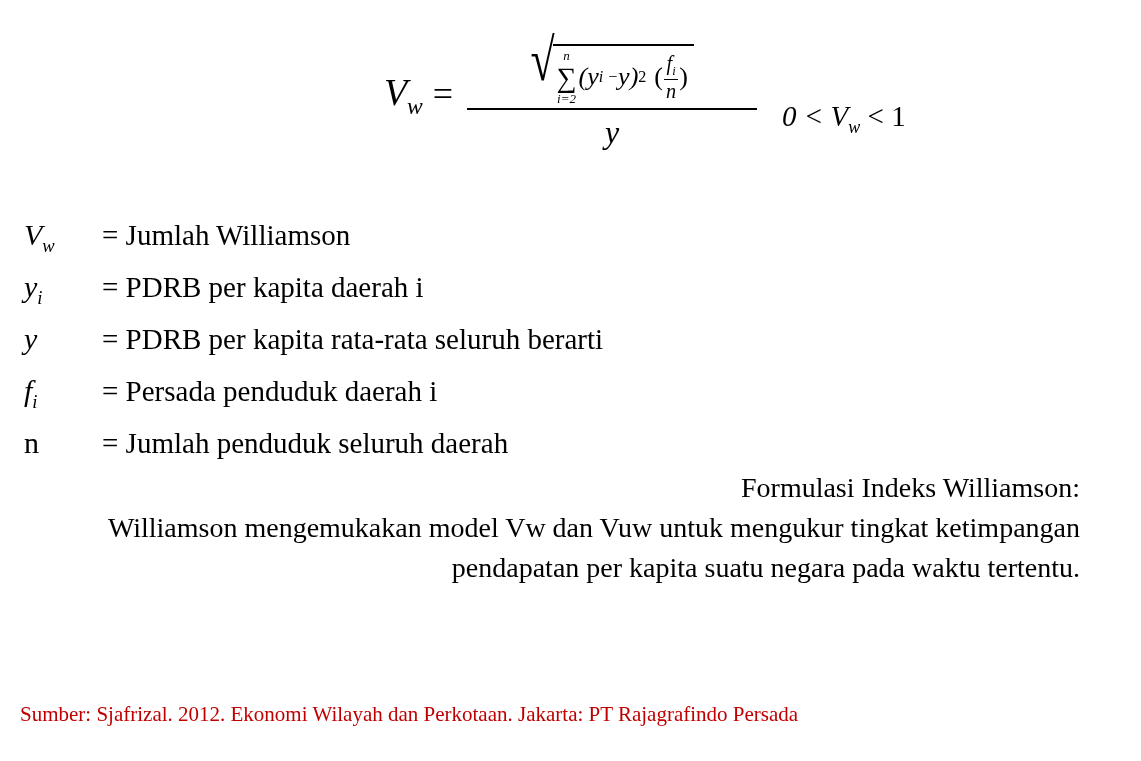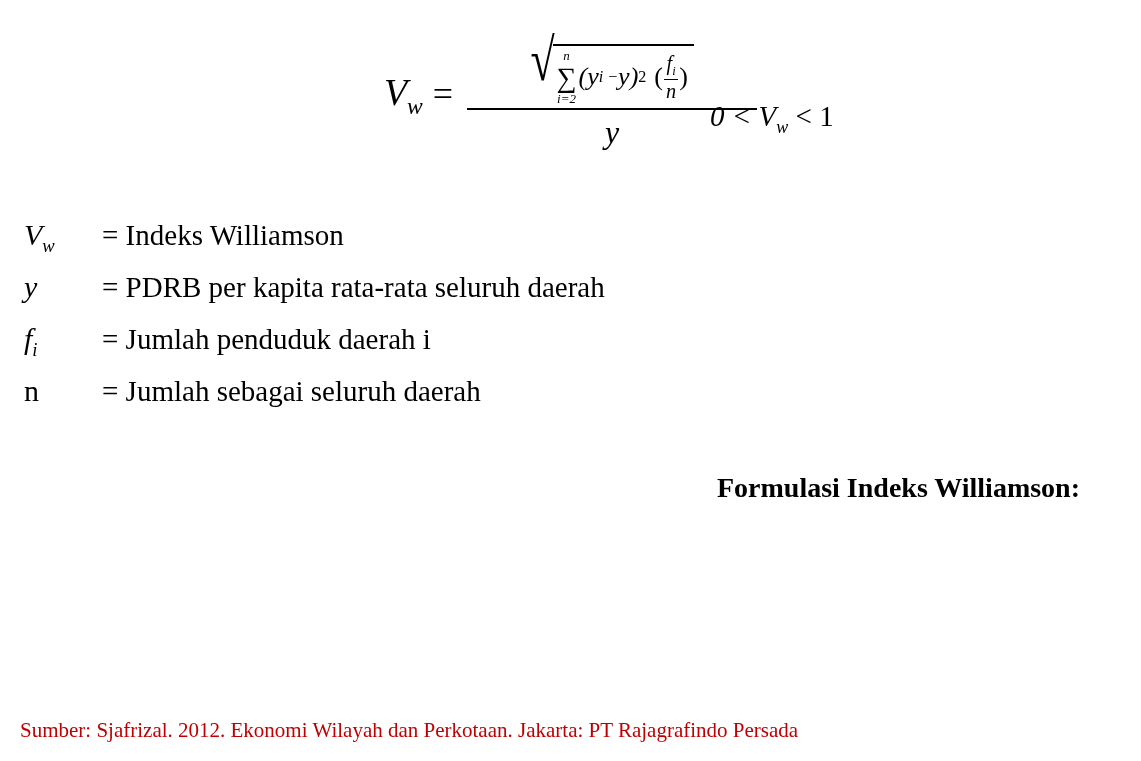--- a/index.html
+++ b/index.html
@@ -110,21 +110,21 @@
     font-size: 0.78em;
     margin: 0 1px;
   }
   .smallfrac .n { font-style: italic; padding: 0 2px; }
   .smallfrac .bar { width: 100%; height: 1.5px; background:#000; }
   .smallfrac .d { font-style: italic; padding: 0 2px; }
 
   .range {
     position: absolute;
     top: 100px;
-    left: 710px;
+    left: 782px;
     font-size: 29px;
   }
   .range .v { font-style: italic; }
   .range .v sub { font-size: 0.62em; }
 
   
   .legend {
     position: absolute;
     top: 218px;
     left: 24px;
@@ -152,35 +152,35 @@
   .para-block {
     position: absolute;
     top: 468px;
     left: 60px;
     width: 1020px;
     text-align: right;
     font-size: 28px;
     line-height: 1.42;
   }
   .para-block .head {
-    font-weight: bold;
+    font-weight: normal;
     text-align: right;
   }
   .para-block p {
     margin: 0 0 0 0;
   }
   .para-block .body-text {
     text-align: right;
   }
 
   
   .source {
     position: absolute;
     left: 20px;
-    top: 718px;
+    top: 702px;
     color: #c00000;
     font-size: 21px;
   }
 </style>
 </head>
 <body>
 
 <div class="formula-row">
   <div class="formula">
     <span class="lhs">
@@ -219,38 +219,43 @@
 </div>
 
 <div class="range">
   <span class="v"><span>0 &lt; V</span><sub>w</sub></span><span> &lt; 1</span>
 </div>
 
 <div class="legend">
 
   <div class="legend-row">
     <span class="legend-sym"><span>V</span><sub>w</sub></span>
-    <span class="legend-def">= Indeks Williamson</span>
-  </div>
-
+    <span class="legend-def">= Jumlah Williamson</span>
+  </div>
+
+  <div class="legend-row">
+    <span class="legend-sym"><span>y</span><sub>i</sub></span>
+    <span class="legend-def">= PDRB per kapita daerah i</span>
+  </div>
 
   <div class="legend-row">
     <span class="legend-sym"><span>y</span><sub></sub></span>
-    <span class="legend-def">= PDRB per kapita rata-rata seluruh daerah</span>
+    <span class="legend-def">= PDRB per kapita rata-rata seluruh berarti</span>
   </div>
 
   <div class="legend-row">
     <span class="legend-sym"><span>f</span><sub>i</sub></span>
-    <span class="legend-def">= Jumlah penduduk daerah i</span>
+    <span class="legend-def">= Persada penduduk daerah i</span>
   </div>
 
   <div class="legend-row">
     <span class="legend-sym upright"><span>n</span><sub></sub></span>
-    <span class="legend-def">= Jumlah sebagai seluruh daerah</span>
+    <span class="legend-def">= Jumlah penduduk seluruh daerah</span>
   </div>
 
 </div>
 
 <div class="para-block">
   <p class="head">Formulasi Indeks Williamson:</p>
+  <p class="body-text">Williamson mengemukakan model Vw dan Vuw untuk mengukur tingkat ketimpangan pendapatan per kapita suatu negara pada waktu tertentu.</p>
 </div>
 
 <div class="source" style="color: rgb(192, 0, 0);">Sumber: Sjafrizal. 2012. Ekonomi Wilayah dan Perkotaan. Jakarta: PT Rajagrafindo Persada</div>
 
 </body></html>

